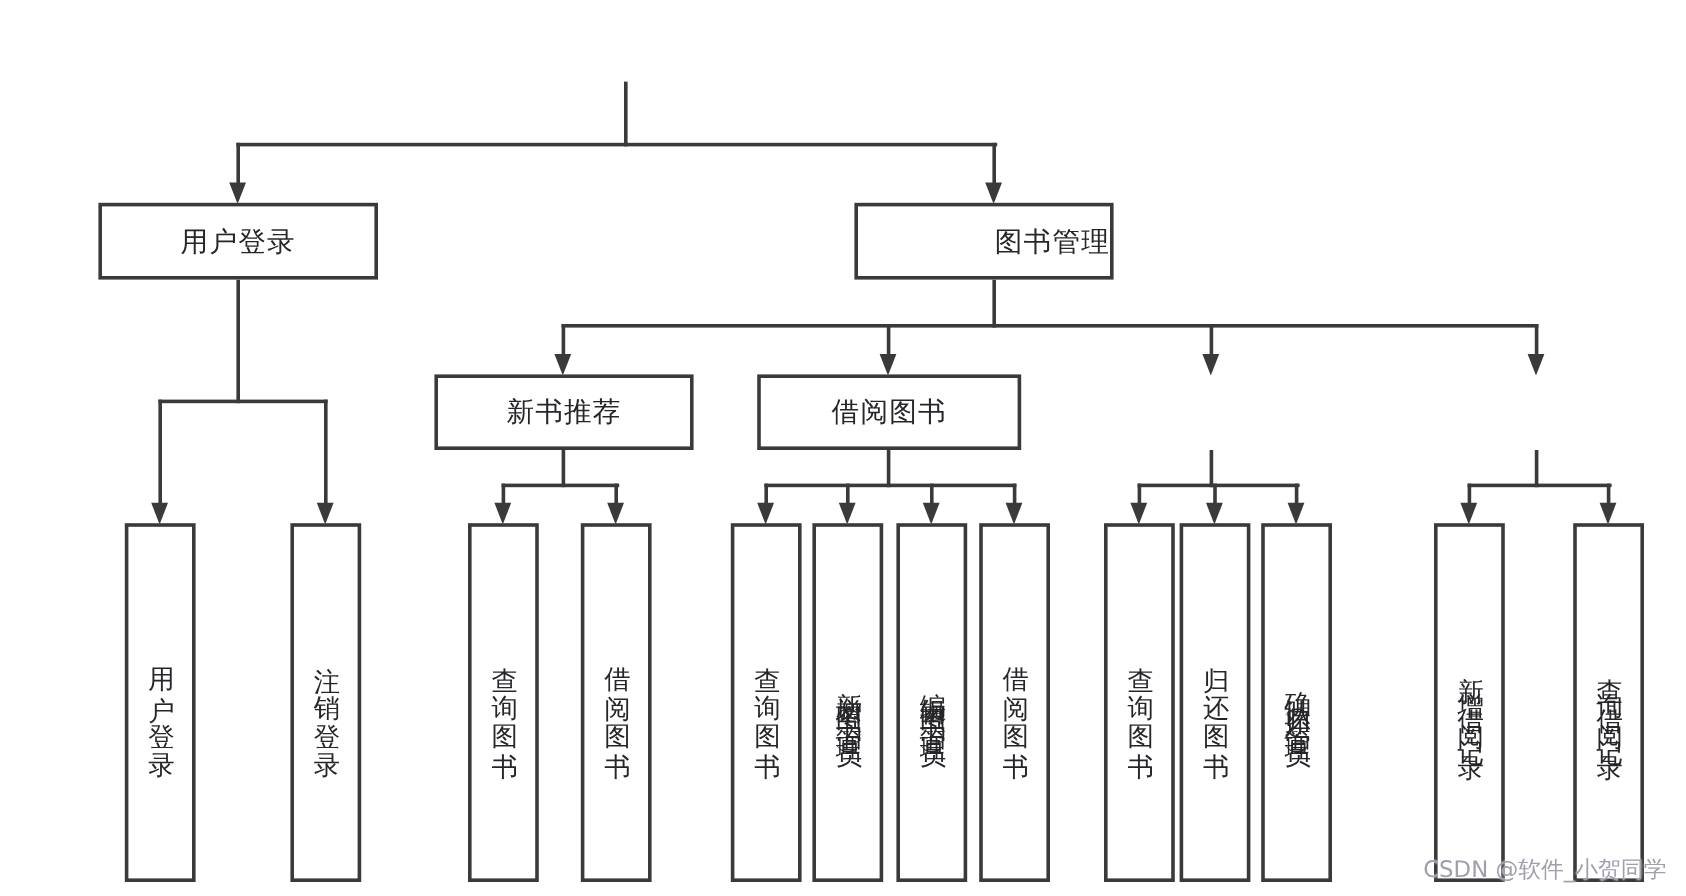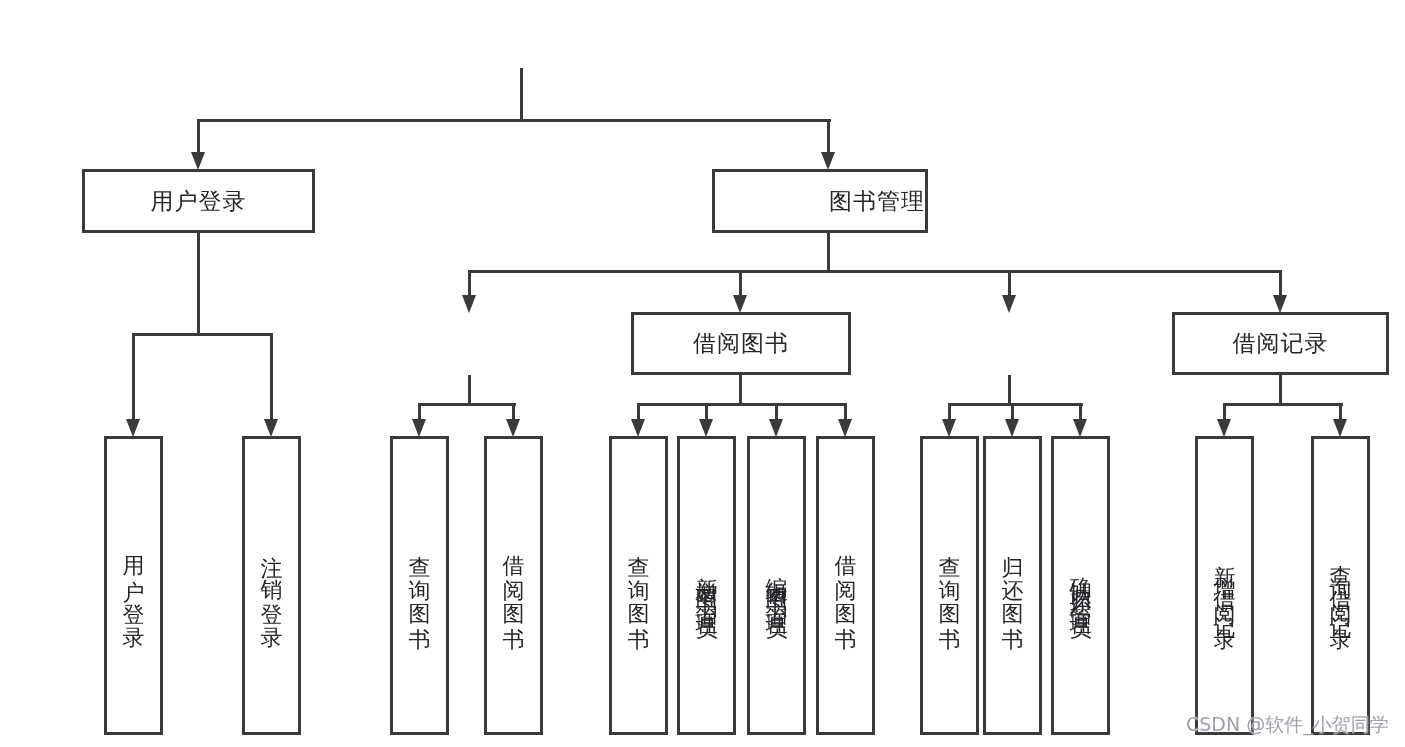--- a/index.html
+++ b/index.html
@@ -103,25 +103,25 @@
   <div class="a" style="left:1333px;top:419px;"></div>
 
 
   <div class="box" style="left:82px;top:169px;width:233px;height:64px;">
     <span class="label-h">用户登录</span>
   </div>
   <div class="box" style="left:712px;top:169px;width:216px;height:64px;justify-content:flex-end;">
     <span class="label-h">图书管理</span>
   </div>
 
+  <div class="box" style="left:362px;top:312px;width:216px;height:63px;">
+    <span class="label-h">新书推荐</span>
+  </div>
   <div class="box" style="left:631px;top:312px;width:220px;height:63px;">
     <span class="label-h">借阅图书</span>
-  </div>
-  <div class="box" style="left:1172px;top:312px;width:217px;height:63px;">
-    <span class="label-h">借阅记录</span>
   </div>
 
   <div class="box" style="left:104px;top:436px;width:59px;height:299px;">
     <span class="leaf-label loose">用户登录</span>
   </div>
   <div class="box" style="left:242px;top:436px;width:59px;height:299px;">
     <span class="leaf-label loose">注销登录</span>
   </div>
 
   <div class="box" style="left:390px;top:436px;width:59px;height:299px;">

